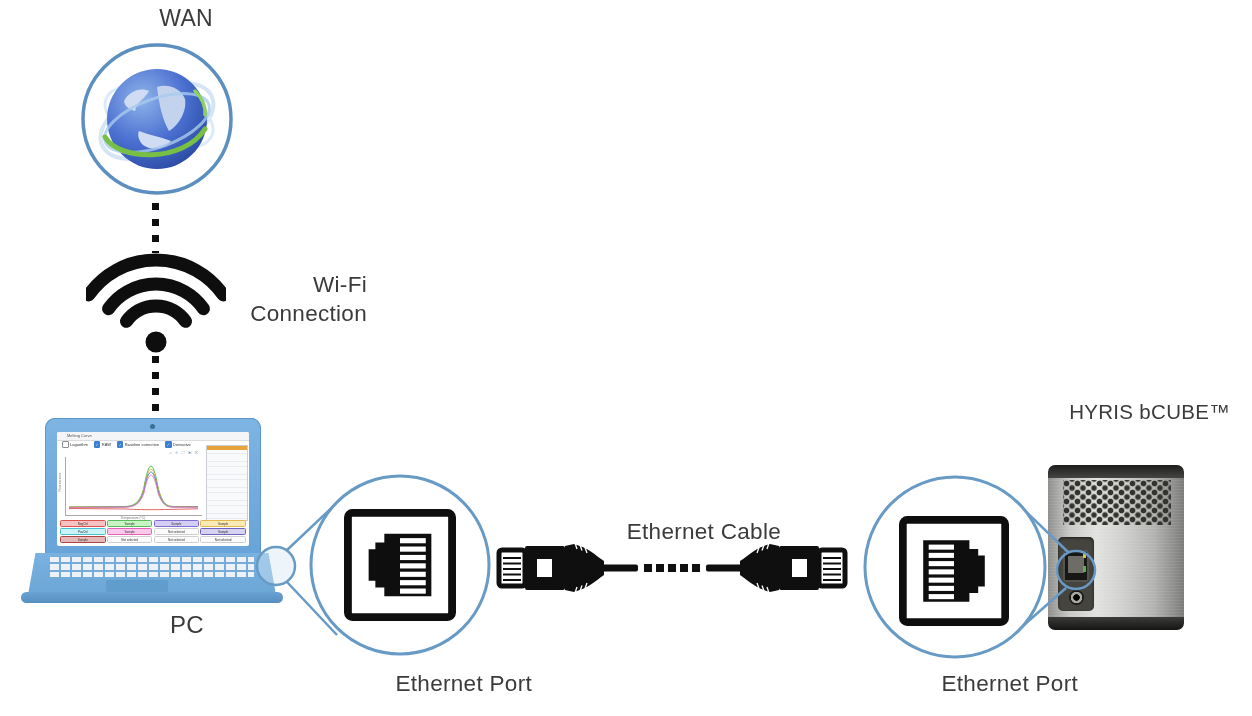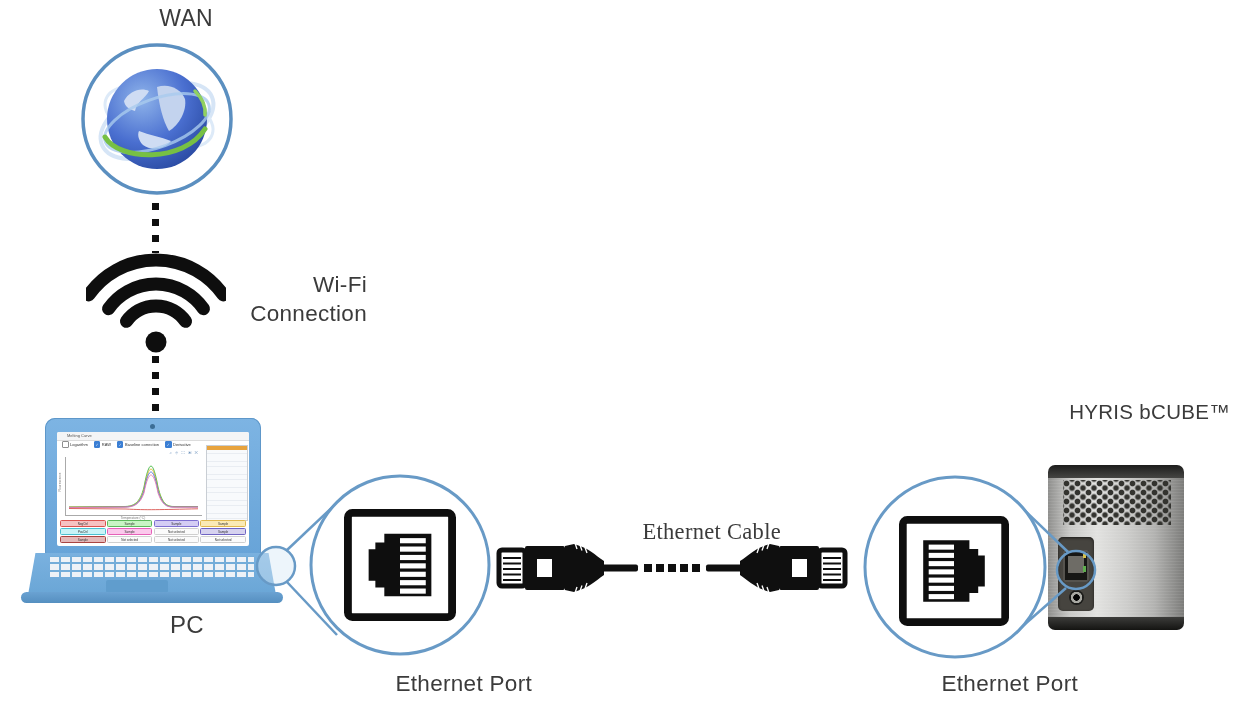--- a/index.html
+++ b/index.html
@@ -284,16 +284,16 @@
     <g>
       <line x1="1019" y1="505" x2="1068" y2="552" stroke="#689ac6" stroke-width="2.5"></line>
       <line x1="1016" y1="632" x2="1066" y2="588" stroke="#689ac6" stroke-width="2.5"></line>
       <circle cx="955" cy="567" r="90" fill="#ffffff" stroke="#689ac6" stroke-width="3"></circle>
       <use href="#rj45port" transform="translate(1009,516) scale(-1.1,1.1)"></use>
       <circle cx="1076" cy="570" r="19" fill="none" stroke="#689ac6" stroke-width="2.5"></circle>
     </g>
   </svg>
 
   <div class="label" style="left:332px; top:671px; width:200px; font-size:22.5px;">Ethernet Port</div>
-  <div class="label" style="left:581px; top:519px; width:200px; font-size:22.5px;font-family:Liberation Serif, serif;">Ethernet Cable</div>
+  <div class="label" style="left:581px; top:519px; width:200px; font-size:22.5px;">Ethernet Cable</div>
   <div class="label" style="left:878px; top:671px; width:200px; font-size:22.5px;">Ethernet Port</div>
 
 </div>
 
 </body></html>

